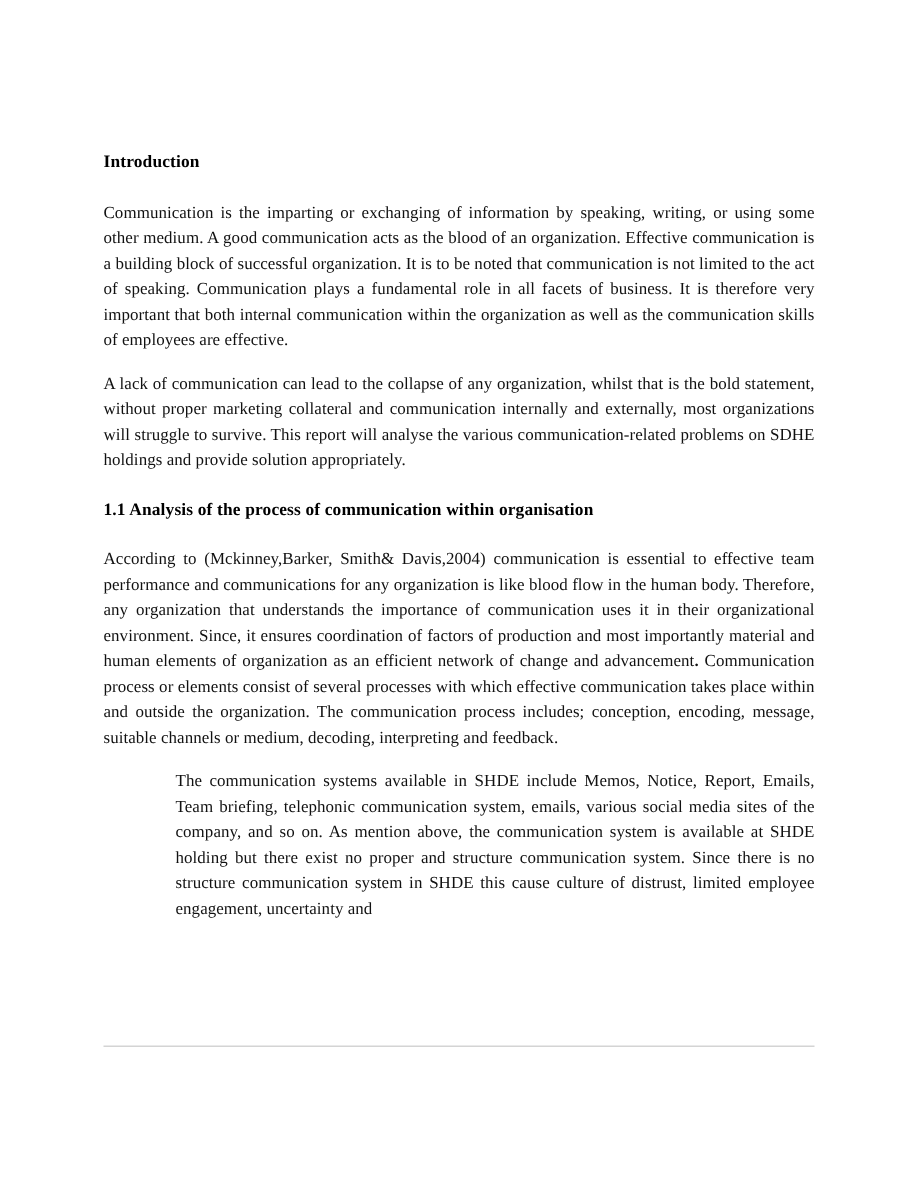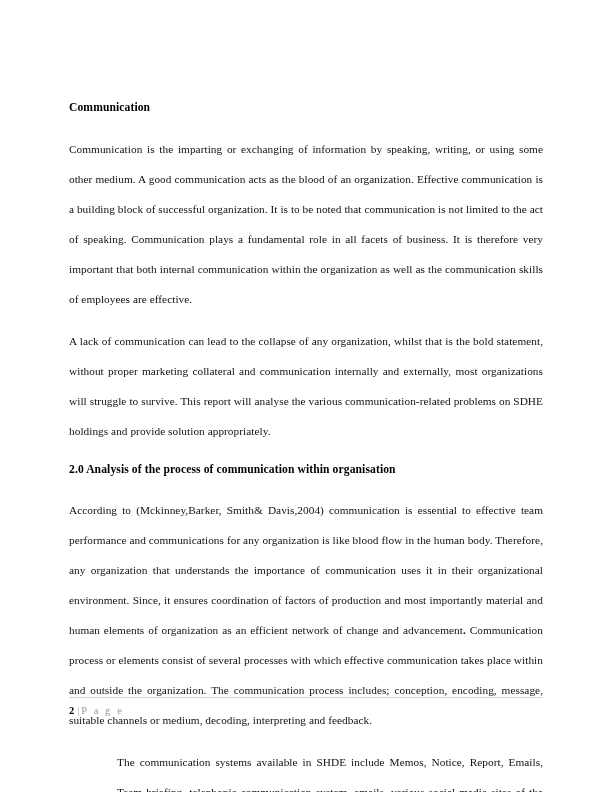--- a/index.html
+++ b/index.html
@@ -36,21 +36,21 @@
     padding: 0;
     color: #000000;
     letter-spacing: 0.1px;
   }
   h2.doc-heading {
     margin-top: 11px;
     margin-bottom: 13px;
   }
   p.doc-para {
     font-size: 11.3px;
-    line-height: 30px;
+    line-height: 17px;
     text-align: justify;
     text-justify: inter-word;
     margin: 0 0 12px 0;
     padding: 0;
     color: #111111;
     letter-spacing: 0.04px;
   }
   p.doc-para:last-child {
     margin-bottom: 0;
     margin-left: 48px;
@@ -93,32 +93,31 @@
     letter-spacing: 2.1px;
   }
 </style>
 </head>
 <body>
 
 <div class="page">
 
   <div class="content">
 
-    <h1 class="doc-heading">Communication</h1>
+    <h1 class="doc-heading">Introduction</h1>
 
     <p class="doc-para">Communication is the imparting or exchanging of information by speaking, writing, or using some other medium. A good communication acts as the blood of an organization. Effective communication is a building block of successful organization. It is to be noted that communication is not limited to the act of speaking. Communication plays a fundamental role in all facets of business. It is therefore very important that both internal communication within the organization as well as the communication skills of employees are effective.</p>
 
     <p class="doc-para">A lack of communication can lead to the collapse of any organization, whilst that is the bold statement, without proper marketing collateral and communication internally and externally, most organizations will struggle to survive. This report will analyse the various communication-related problems on SDHE holdings and provide solution appropriately.</p>
 
-    <h2 class="doc-heading">2.0 Analysis of the process of communication within organisation</h2>
+    <h2 class="doc-heading">1.1 Analysis of the process of communication within organisation</h2>
 
     <p class="doc-para"><span>According to (Mckinney,Barker, Smith&amp; Davis,2004) communication is essential to effective team performance and communications for any organization is like blood flow in the human body. Therefore, any organization that understands the importance of communication uses it in their organizational environment. Since, it ensures coordination of factors of production and most importantly material and human elements of organization as an efficient network of change and advancement</span><span class="bold-dot">.</span><span> Communication process or elements consist of several processes with which effective communication takes place within and outside the organization. The communication process includes; conception, encoding, message, suitable channels or medium, decoding, interpreting and feedback.</span></p>
 
     <p class="doc-para">The communication systems available in SHDE include Memos, Notice, Report, Emails, Team briefing, telephonic communication system, emails, various social media sites of the company, and so on. As mention above, the communication system is available at SHDE holding but there exist no proper and structure communication system. Since there is no structure communication system in SHDE this cause culture of distrust, limited employee engagement, uncertainty and</p>
 
   </div>
 
   <div class="footer">
     <div class="footer-rule"></div>
-    <div class="footer-text"><span class="footer-pagenum">2</span><span class="footer-sep">|</span><span class="footer-label">P a g e</span></div>
   </div>
 
 </div>
 
 </body></html>

